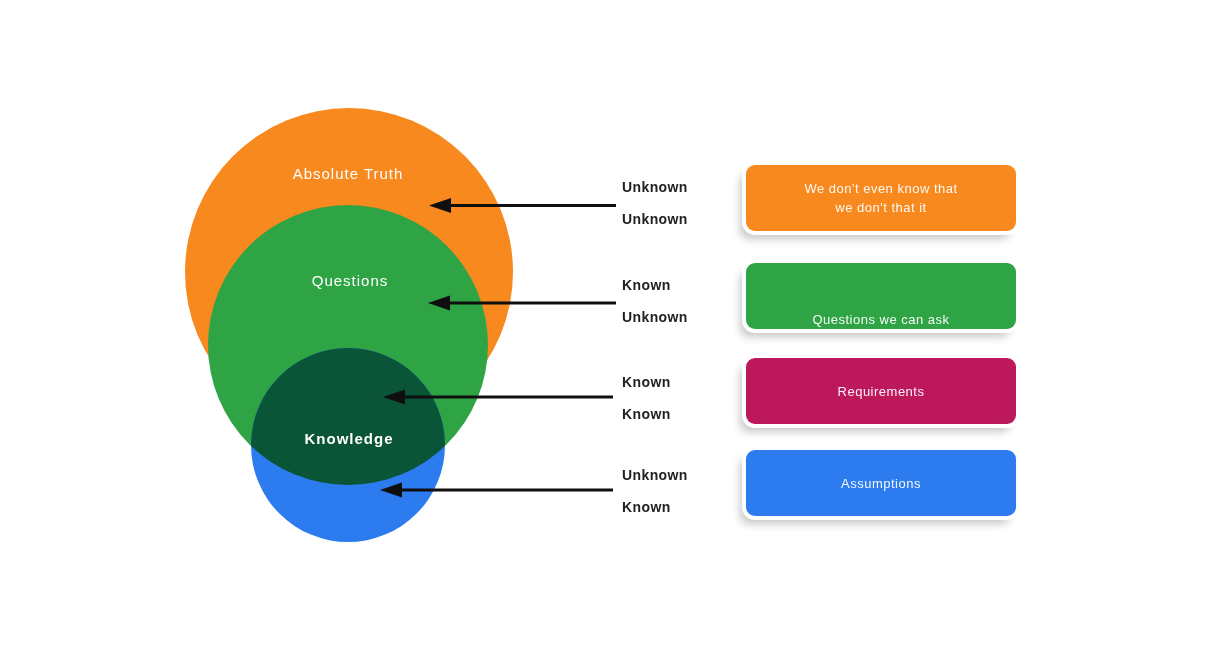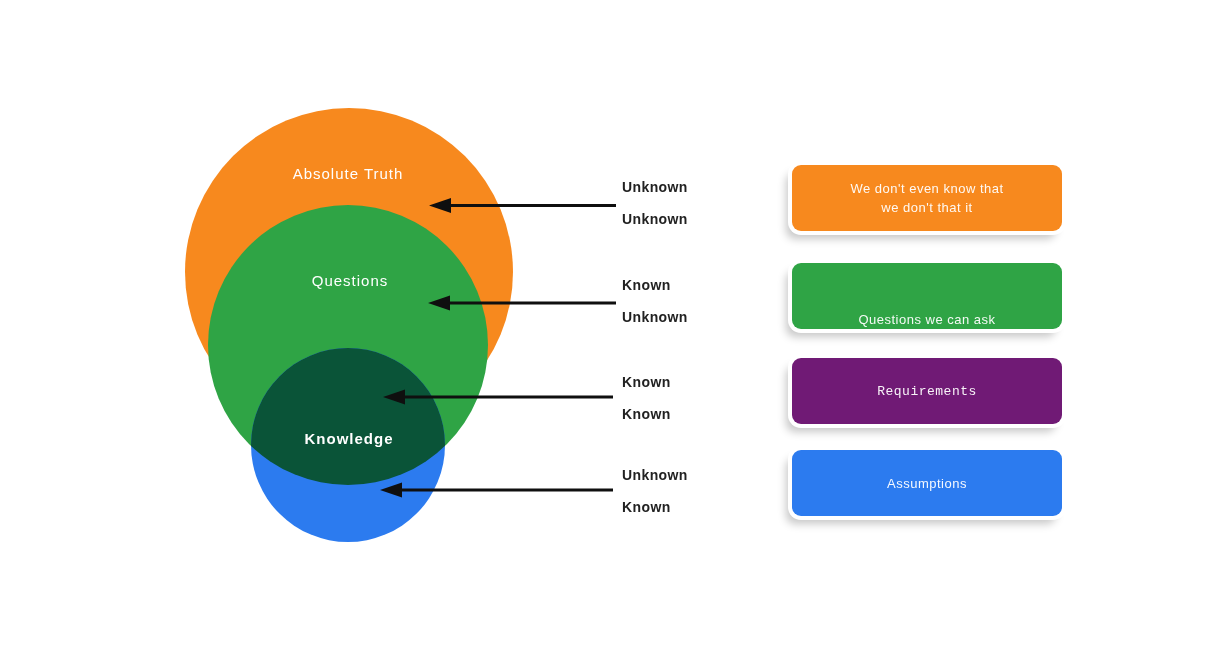--- a/index.html
+++ b/index.html
@@ -28,21 +28,21 @@
     left: 622px;
     color: #222222;
     font-size: 14px;
     font-weight: 500;
     letter-spacing: 0.4px;
   }
   .pair .word { height: 32px; line-height: 32px; font-weight: bold; }
 
   .card {
     position: absolute;
-    left: 792px;
+    left: 746px;
     width: 270px;
     height: 66px;
     border-radius: 9px;
     display: flex;
     flex-direction: column;
     align-items: center;
     justify-content: center;
     text-align: center;
     color: rgba(255, 255, 255, 0.95);
     font-size: 13px;
@@ -122,21 +122,21 @@
 
   <div class="card" style="top: 165px; background: rgb(247, 137, 30);">
     <div>We don't even know that</div>
     <div>we don't that it</div>
   </div>
 
   <div class="card" style="top: 263px; background: rgb(47, 164, 69); justify-content: flex-end;">
     <div>Questions we can ask</div>
   </div>
 
-  <div class="card" style="top: 358px; background: #701a75; font-family: Liberation Mono, monospace;">
+  <div class="card" style="top: 358px; background: #be185d;">
     <div>Requirements</div>
   </div>
 
   <div class="card" style="top: 450px; background: rgb(44, 123, 239); text-align: right;">
     <div>Assumptions</div>
   </div>
 
 </div>
 
 </body></html>

